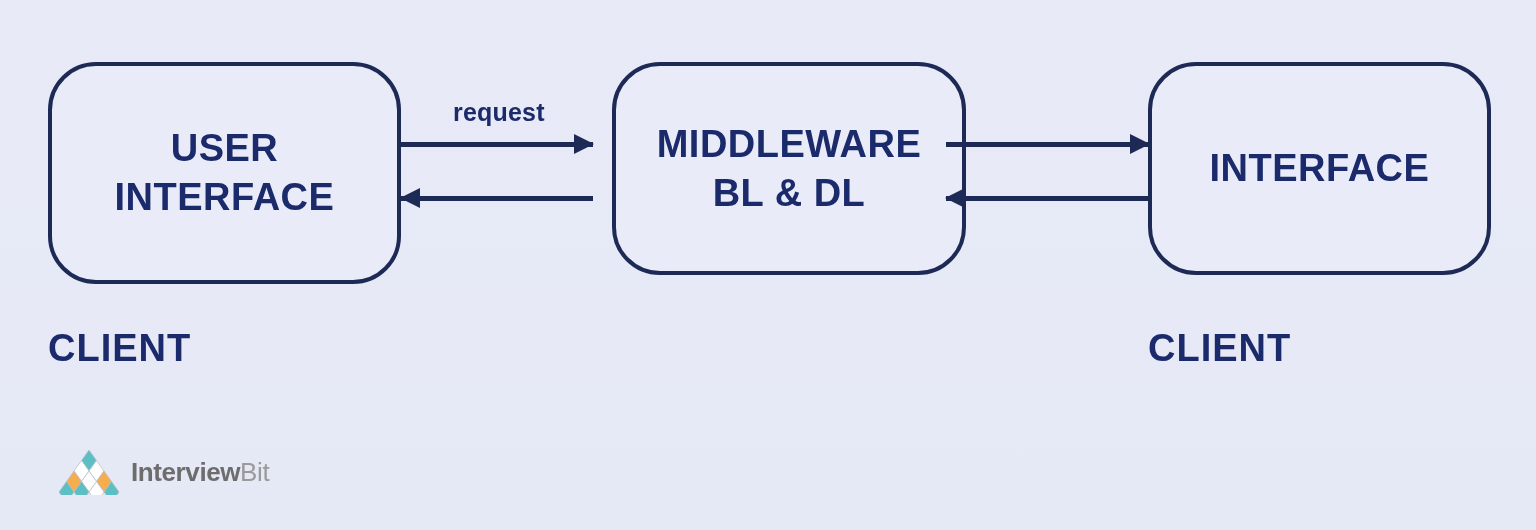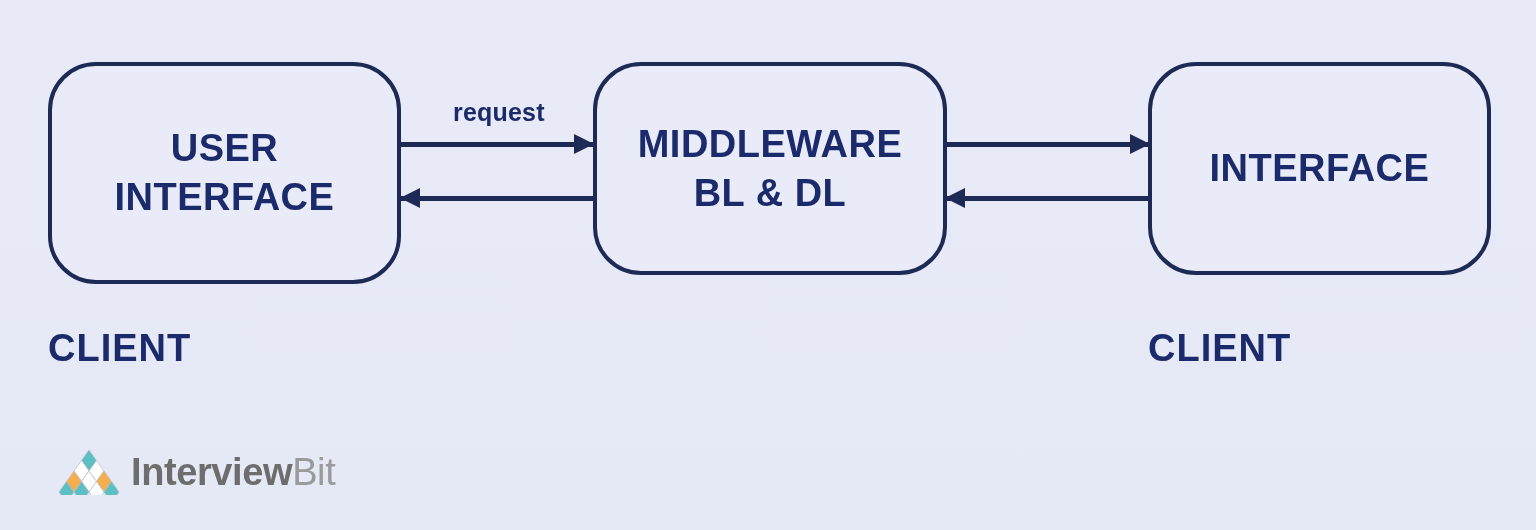--- a/index.html
+++ b/index.html
@@ -36,21 +36,21 @@
   .node-label {
     color: #1b2a6b;
     font-weight: bold;
     font-size: 38px;
     line-height: 1.28;
     letter-spacing: 0.5px;
     white-space: pre-line;
   }
 
   #box-user-interface { left: 48px;   top: 62px; width: 353px; height: 222px; }
-  #box-middleware     { left: 593px;  top: 62px; width: 354px; height: 213px; }
+  #box-middleware     { left: 612px;  top: 62px; width: 354px; height: 213px; }
   #box-database       { left: 1148px; top: 62px; width: 343px; height: 213px; }
 
   
   .arrow {
     position: absolute;
     height: 0;
   }
   .arrow .shaft {
     position: absolute;
     left: 0;
@@ -108,21 +108,21 @@
   #brand-logo {
     position: absolute;
     left: 58px;
     top: 449px;
     display: flex;
     align-items: center;
     gap: 11px;
   }
   #brand-mark { display: block; }
   .brand-wordmark {
-    font-size: 38px;
+    font-size: 26px;
     letter-spacing: -0.4px;
     line-height: 1;
     white-space: nowrap;
   }
   .brand-word-dark  { color: #6d6d6d; font-weight: bold; }
   .brand-word-light { color: #9a9a9a; font-weight: normal; }
 </style>
 </head>
 <body>
 

